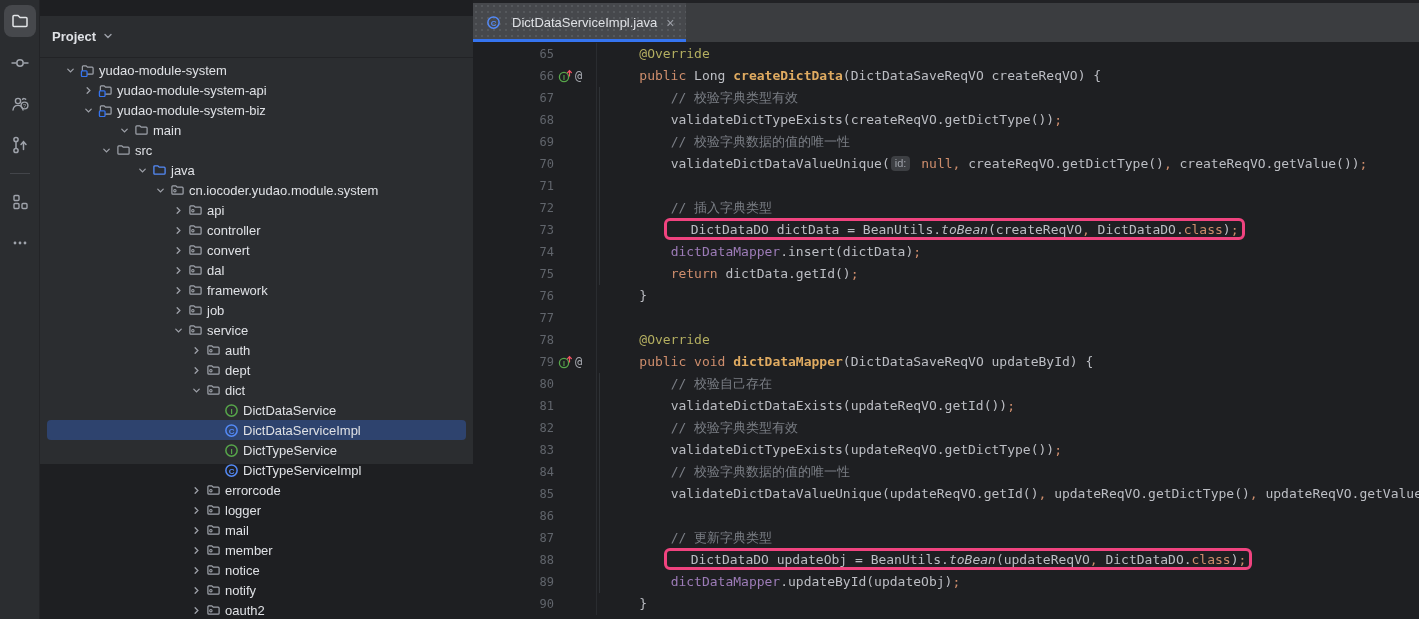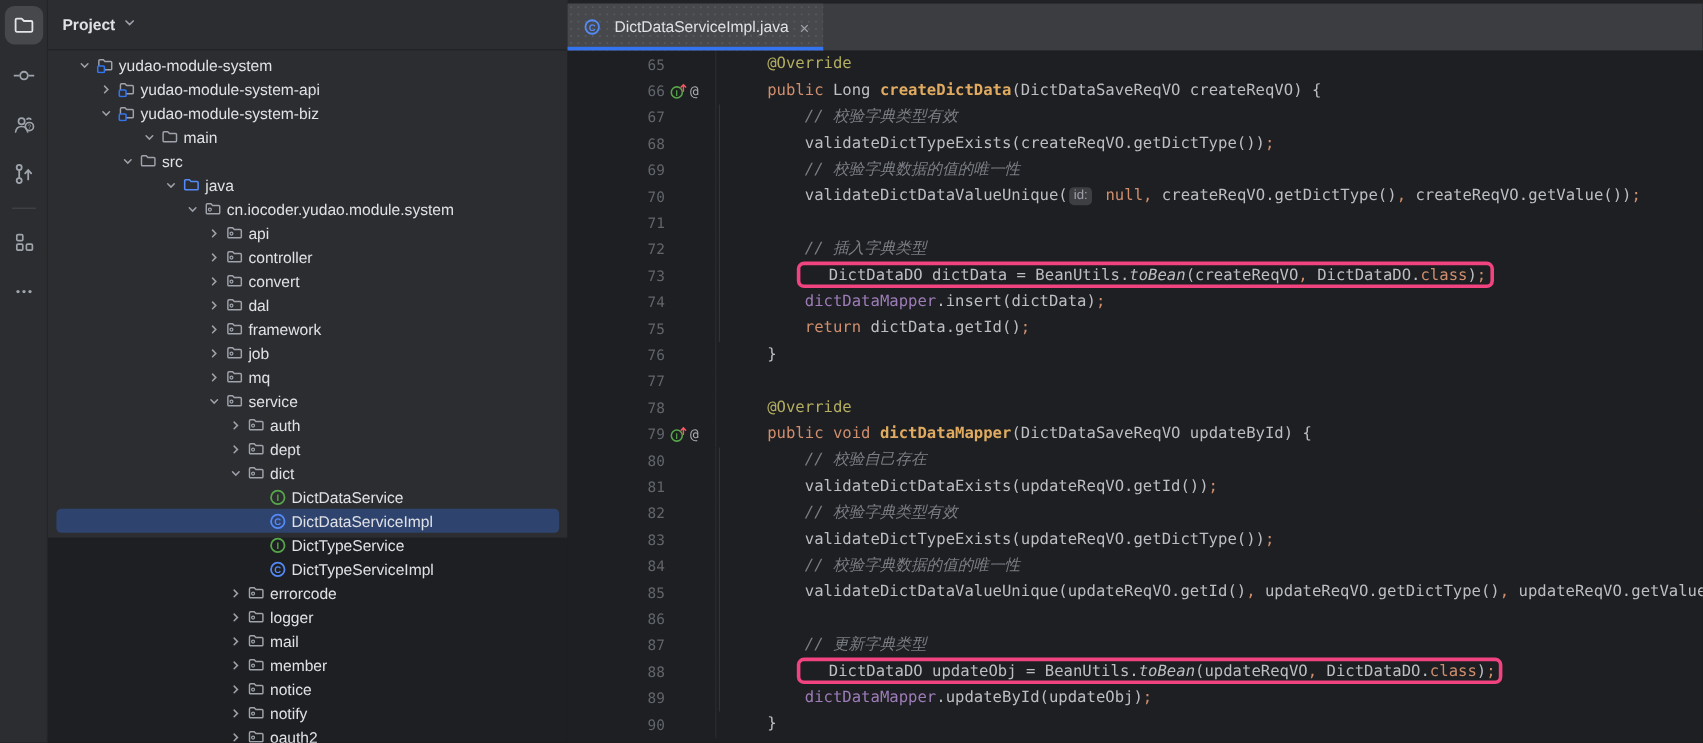--- a/index.html
+++ b/index.html
@@ -29,21 +29,21 @@
   
   .activity-bar{position:absolute;left:0;top:0;width:40px;height:619px;background:var(--bg-panel);
     border-right:1px solid #232427;display:flex;flex-direction:column;align-items:center;}
   .ab-btn{width:32px;height:32px;border:none;background:transparent;border-radius:8px;display:flex;
     align-items:center;justify-content:center;cursor:pointer;}
   .ab-btn.selected{background:#46484C;}
   .ab-btn svg{display:block;}
   .ab-divider{width:20px;height:1px;background:#43454A;margin:12px 0;}
 
   
-  .project-panel{position:absolute;left:40px;top:0;width:433px;height:448px;background:var(--bg-panel);}
+  .project-panel{position:absolute;left:40px;top:16px;width:433px;height:448px;background:var(--bg-panel);}
   .panel-header{height:42px;display:flex;align-items:center;padding-left:12px;gap:6px;
     border-bottom:1px solid #222326;cursor:pointer;}
   .panel-title{font-size:13px;font-weight:bold;color:var(--text);}
   .tree{padding-top:2px;font-size:13px;color:var(--text);}
   .tree-row{height:20px;display:flex;align-items:center;cursor:pointer;position:relative;}
   .tree-row .row-bg{position:absolute;left:7px;right:7px;top:0;bottom:0;border-radius:4px;}
   .tree-row.selected .row-bg{background:var(--selection);}
   .tree-row>*{position:relative;}
   .chev{width:17px;height:16px;display:inline-flex;align-items:center;justify-content:center;flex:0 0 17px;}
   .t-icon{width:17px;height:16px;display:inline-flex;align-items:center;justify-content:center;flex:0 0 17px;margin-right:3px;}
@@ -65,21 +65,21 @@
   .indent-guide{position:absolute;width:1px;background:#2F3236;left:126px;}
   .code-line{display:flex;height:22px;line-height:22px;white-space:pre;margin-left:42px;}
   .ln{width:39px;text-align:right;color:var(--ln);font-size:12px;flex:0 0 39px;cursor:pointer;}
   .gi{width:43px;flex:0 0 43px;border-right:1px solid #2A2C30;display:flex;align-items:center;gap:2px;padding-left:4px;}
   .gi-at{color:#A8ABB2;font-size:12px;font-family:"DejaVu Sans Mono",monospace;cursor:pointer;}
   .code-text{padding-left:11px;color:var(--tk-def);font-weight:500;}
   .tk-kw{color:var(--tk-kw);}
   .tk-def{color:var(--tk-def);}
   .tk-meth{color:var(--tk-meth);font-weight:600;}
   .tk-ann{color:var(--tk-ann);}
-  .tk-com{color:var(--tk-com);font-style:italic;}
+  .tk-com{color:var(--tk-com);}
   .tk-fld{color:var(--tk-fld);text-align:center;}
   .tk-punc{color:var(--tk-kw);}
   .tk-stat{color:var(--tk-def);font-style:italic;}
   .tk-inlay{display:inline-block;background:#3D3F43;color:#9DA0A8;border-radius:4px;font-size:11px;
     line-height:15px;padding:0 4px;margin:0 3px 0 1px;vertical-align:1px;font-family:"Liberation Sans",sans-serif;}
   .hl-wrap{position:relative;padding-left:20px;}
   .hl-wrap::after{content:"";position:absolute;left:-7px;right:-6px;top:-4px;bottom:-3px;
     border:3px solid var(--pink);border-radius:6px;pointer-events:none;}
 </style>
 </head>
@@ -360,36 +360,20 @@
               <circle cx="5.2" cy="8.2" r="1.3" stroke="#9FA3AB" stroke-width="1.1"></circle>
             </svg>
           </span>
           <span class="t-label">job</span>
         </div>
         <div class="tree-row">
           <span class="row-bg"></span>
           <span style="width: 130px; flex: 0 0 130px;"></span>
           <span class="chev">
             <svg xmlns="http://www.w3.org/2000/svg" width="11" height="11" viewBox="0 0 12 12" fill="none" stroke="#9DA0A8" stroke-width="1.4" stroke-linecap="round">
-              <polyline points="4.5,3 7.5,6 4.5,9"></polyline>
-            </svg>
-          </span>
-          <span class="t-icon">
-            <svg xmlns="http://www.w3.org/2000/svg" width="15" height="14" viewBox="0 0 16 15" fill="none">
-              <path d="M2 4c0-.6.4-1 1-1h3.2L7.7 4.5H13c.6 0 1 .4 1 1V11c0 .6-.4 1-1 1H3c-.6 0-1-.4-1-1V4z" stroke="#9FA3AB" stroke-width="1.3"></path>
-              <circle cx="5.2" cy="8.2" r="1.3" stroke="#9FA3AB" stroke-width="1.1"></circle>
-            </svg>
-          </span>
-          <span class="t-label">mq</span>
-        </div>
-        <div class="tree-row">
-          <span class="row-bg"></span>
-          <span style="width: 130px; flex: 0 0 130px;"></span>
-          <span class="chev">
-            <svg xmlns="http://www.w3.org/2000/svg" width="11" height="11" viewBox="0 0 12 12" fill="none" stroke="#9DA0A8" stroke-width="1.4" stroke-linecap="round">
               <polyline points="3,4.5 6,7.5 9,4.5"></polyline>
             </svg>
           </span>
           <span class="t-icon">
             <svg xmlns="http://www.w3.org/2000/svg" width="15" height="14" viewBox="0 0 16 15" fill="none">
               <path d="M2 4c0-.6.4-1 1-1h3.2L7.7 4.5H13c.6 0 1 .4 1 1V11c0 .6-.4 1-1 1H3c-.6 0-1-.4-1-1V4z" stroke="#9FA3AB" stroke-width="1.3"></path>
               <circle cx="5.2" cy="8.2" r="1.3" stroke="#9FA3AB" stroke-width="1.1"></circle>
             </svg>
           </span>
           <span class="t-label">service</span>

